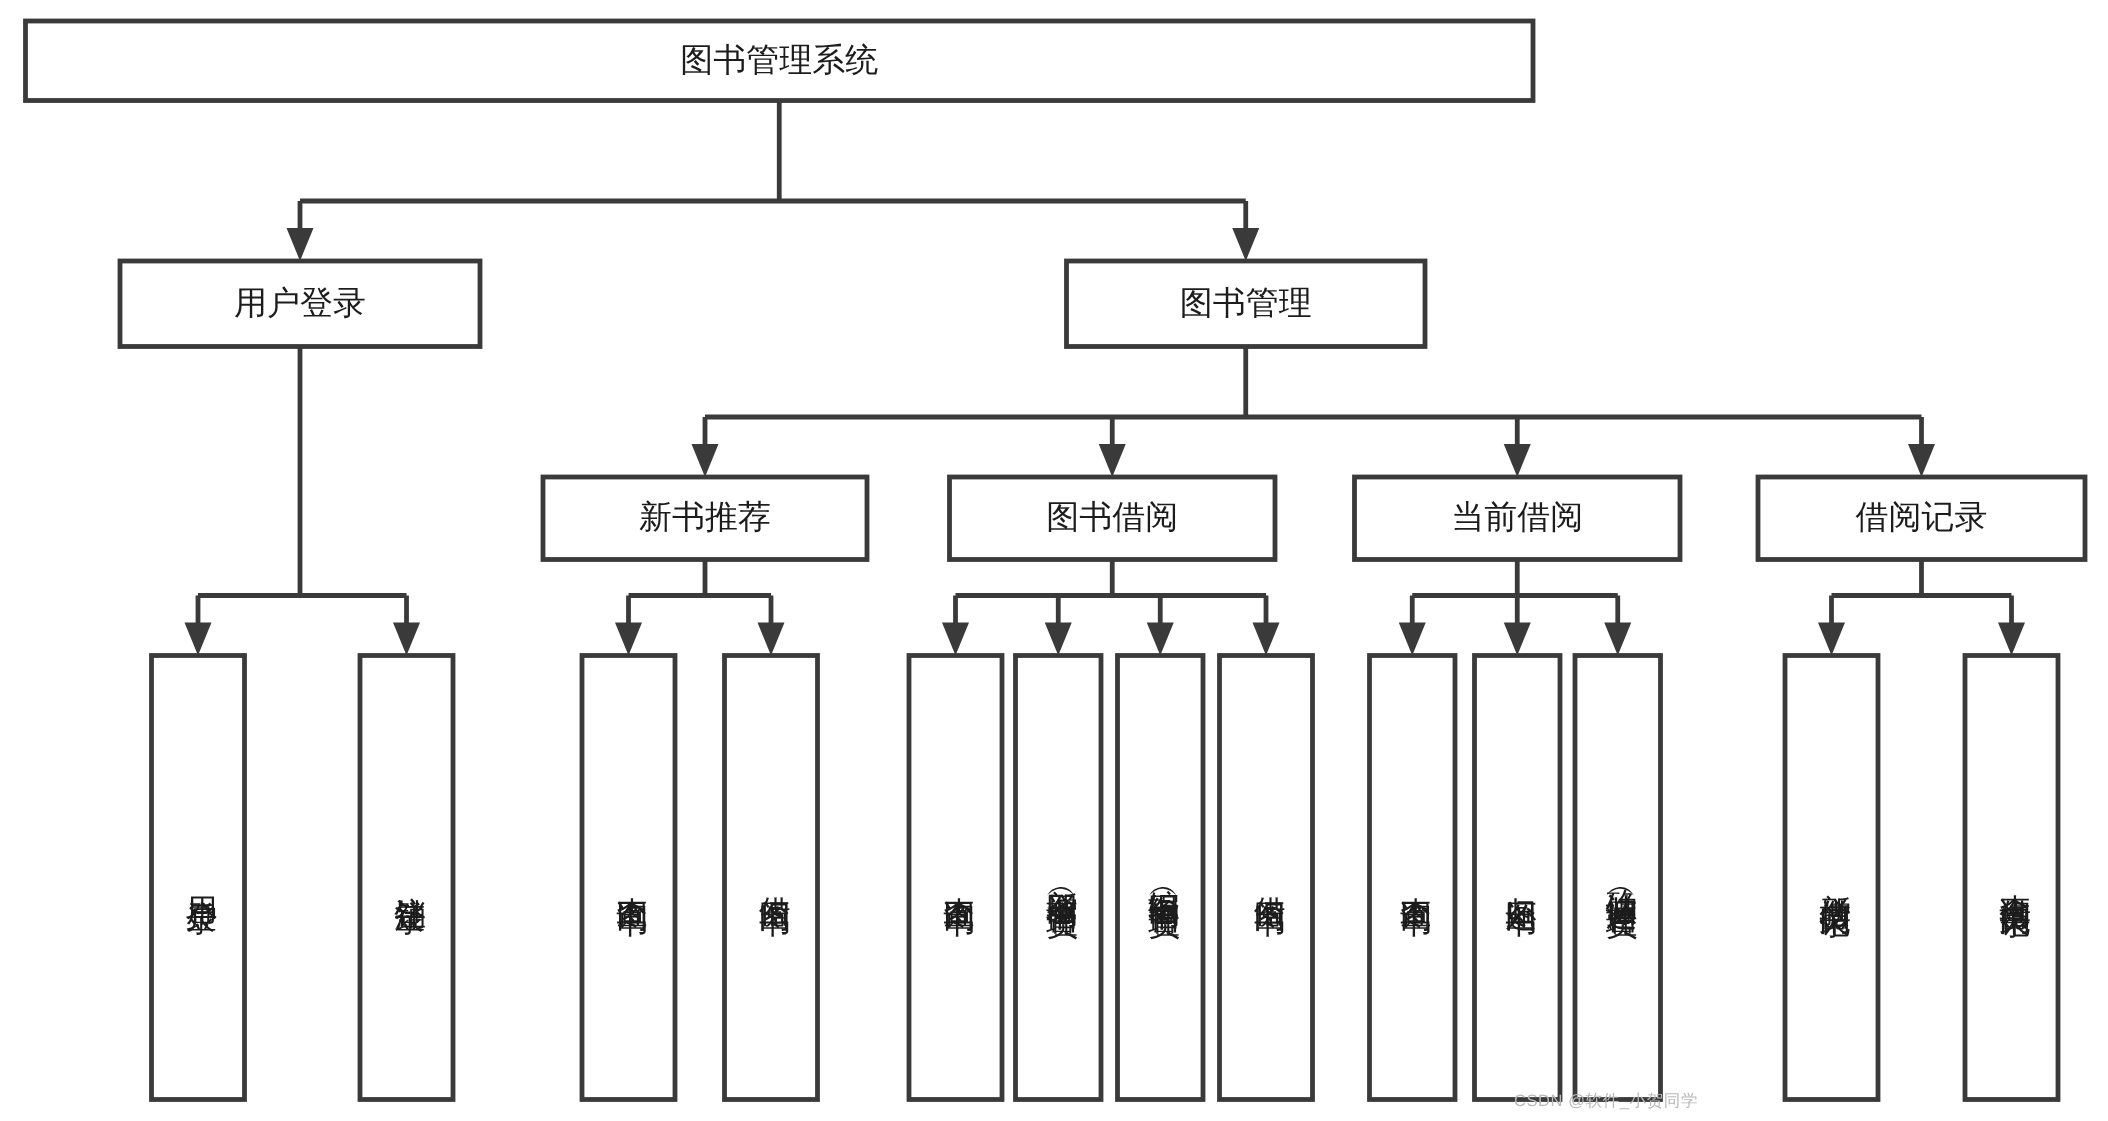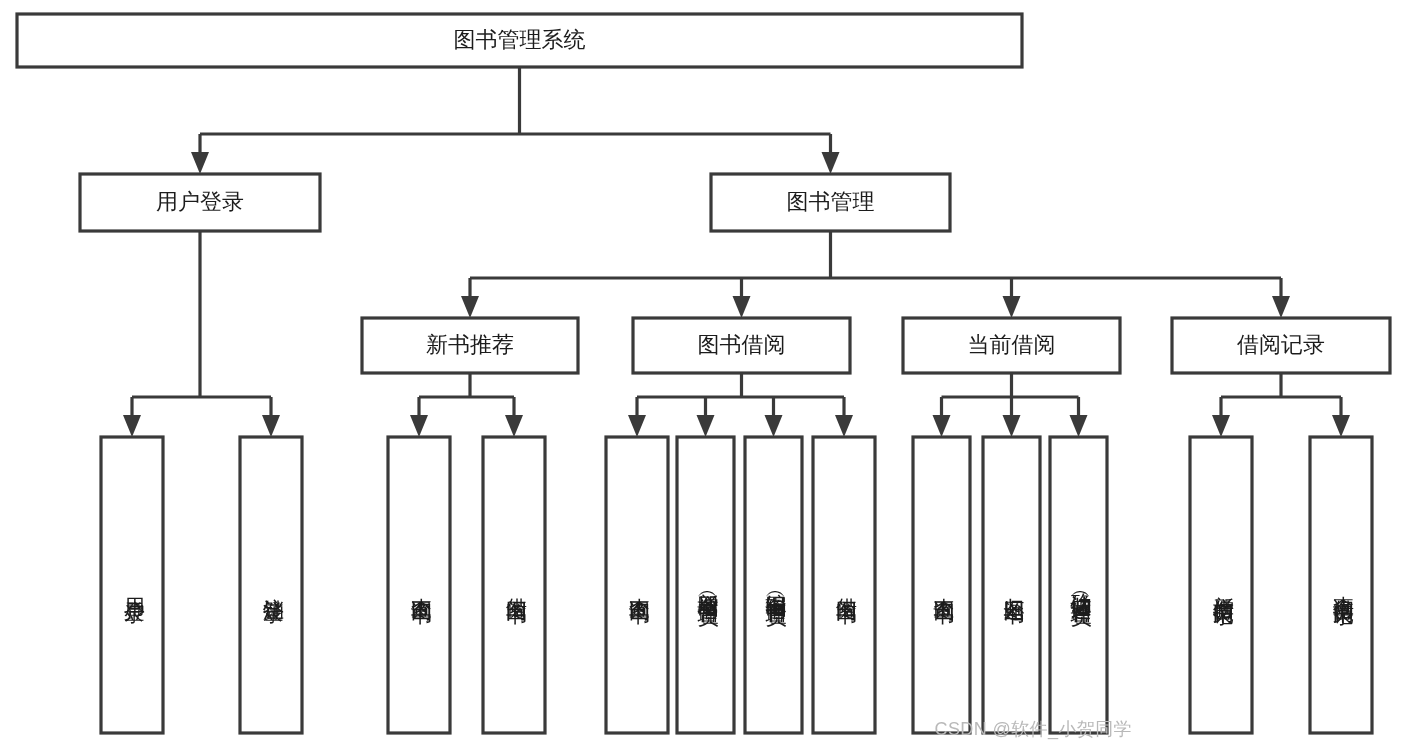--- a/index.html
+++ b/index.html
@@ -57,21 +57,21 @@
     text-orientation: upright;
     letter-spacing: 2px;
     dominant-baseline: middle;
     text-anchor: middle;
   }
   .watermark-text {
     position: absolute;
     right: 8px;
     bottom: 6px;
     font-family: "Liberation Sans", "DejaVu Sans", sans-serif;
-    font-size: 18px;
+    font-size: 11px;
     color: #b9b9b9;
     white-space: nowrap;
     letter-spacing: 0.4px;
   }
 </style>
 </head>
 <body>
 
 <div id="diagram-root">
   <svg class="diagram-canvas" viewBox="0 0 1405 747" xmlns="http://www.w3.org/2000/svg">

